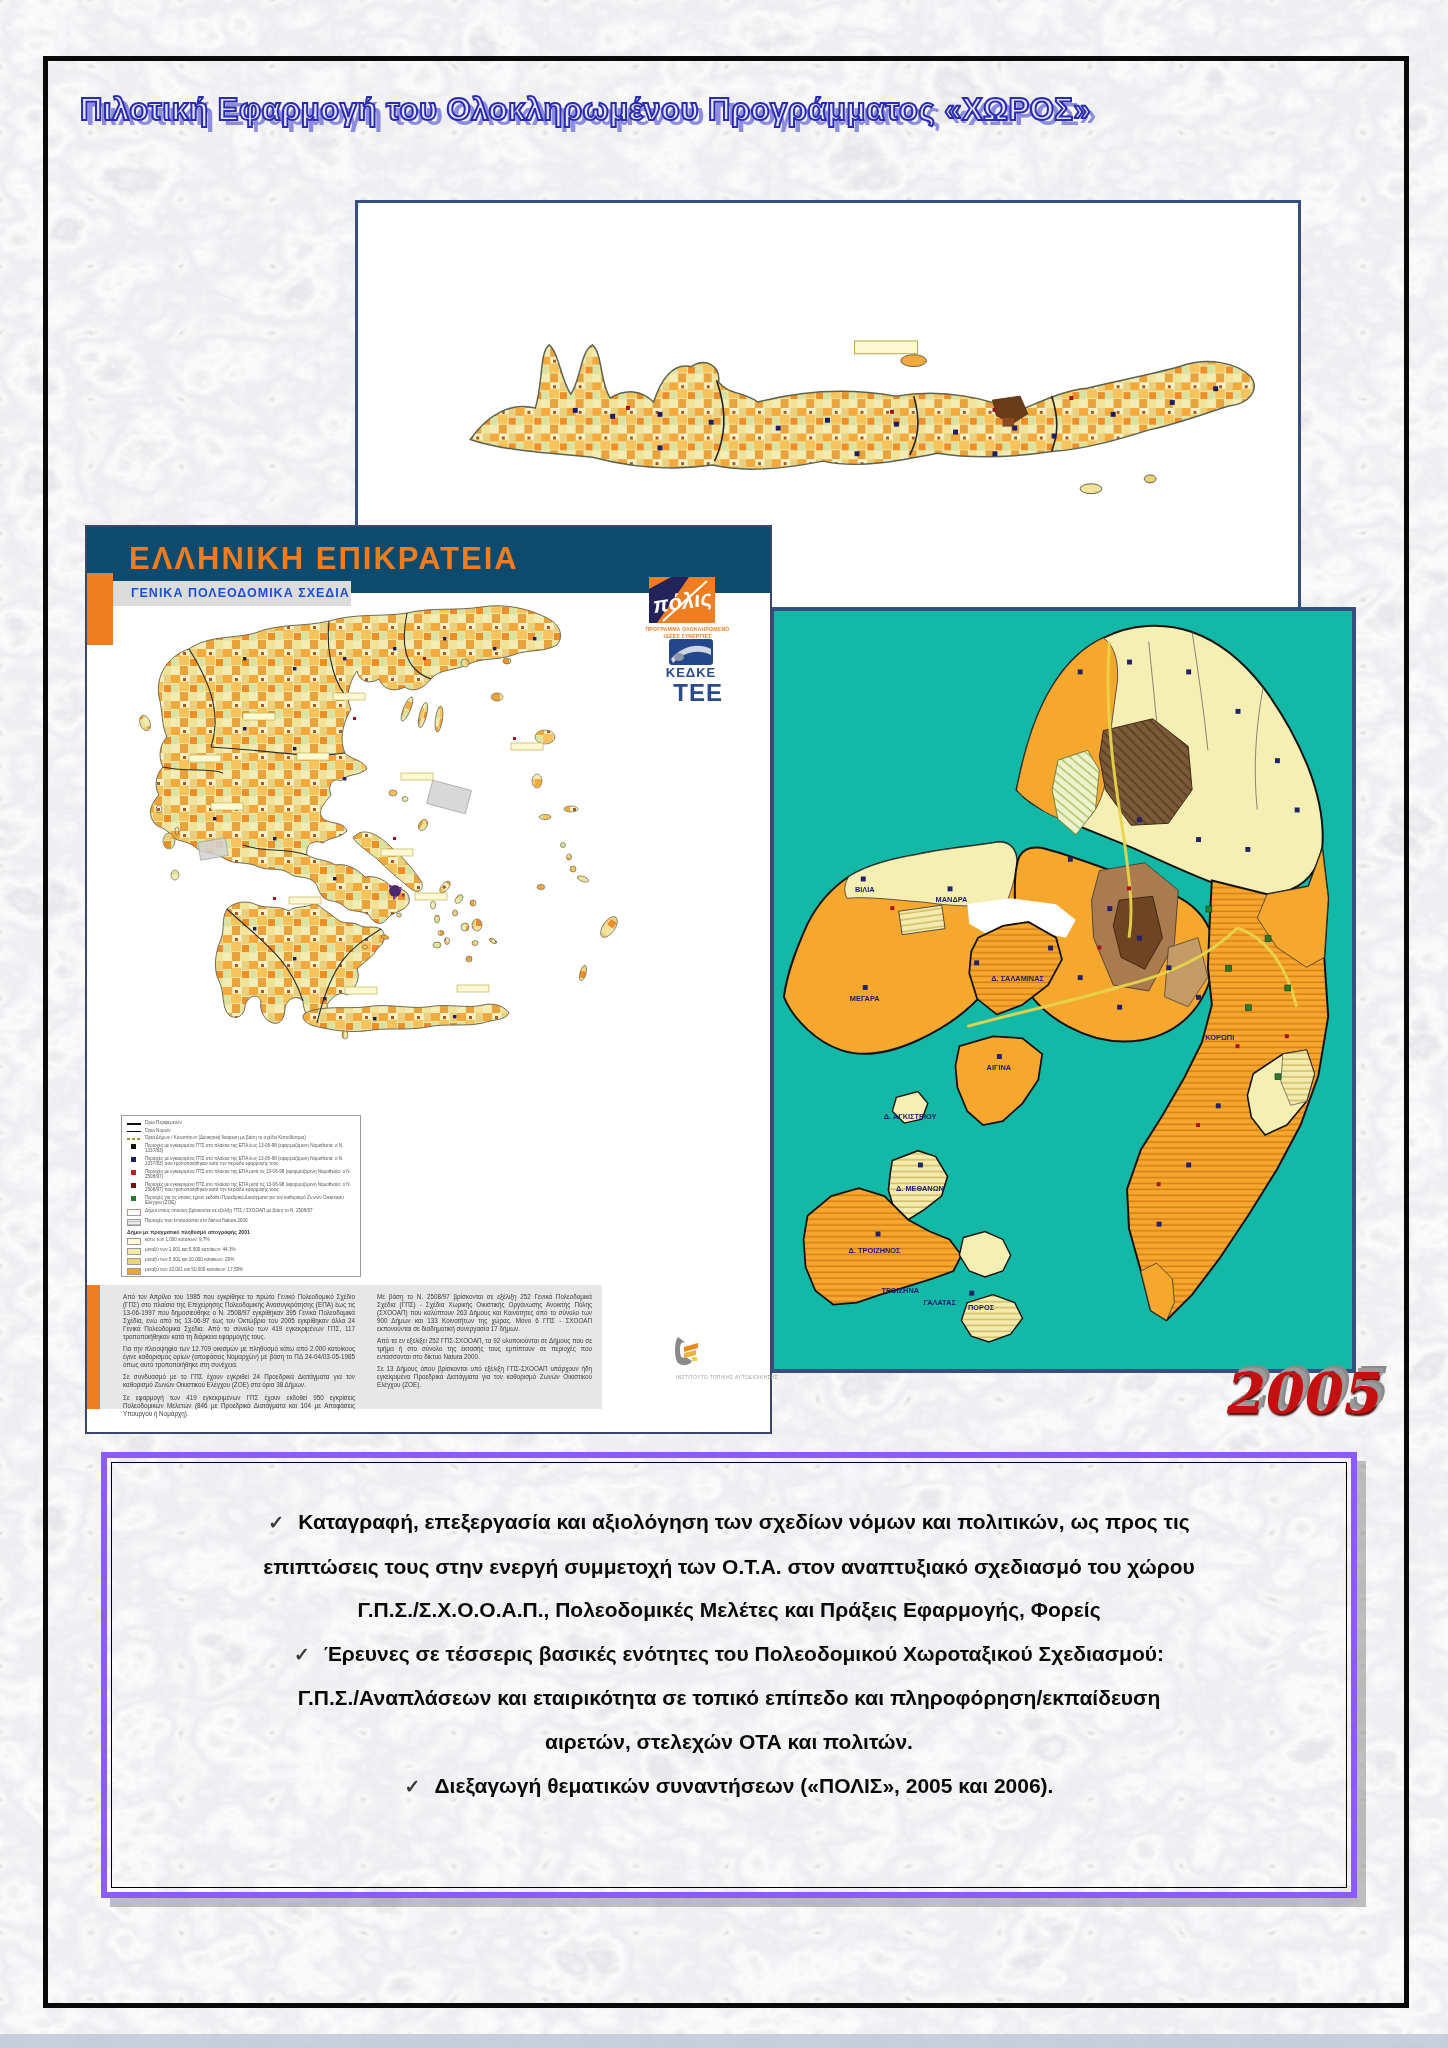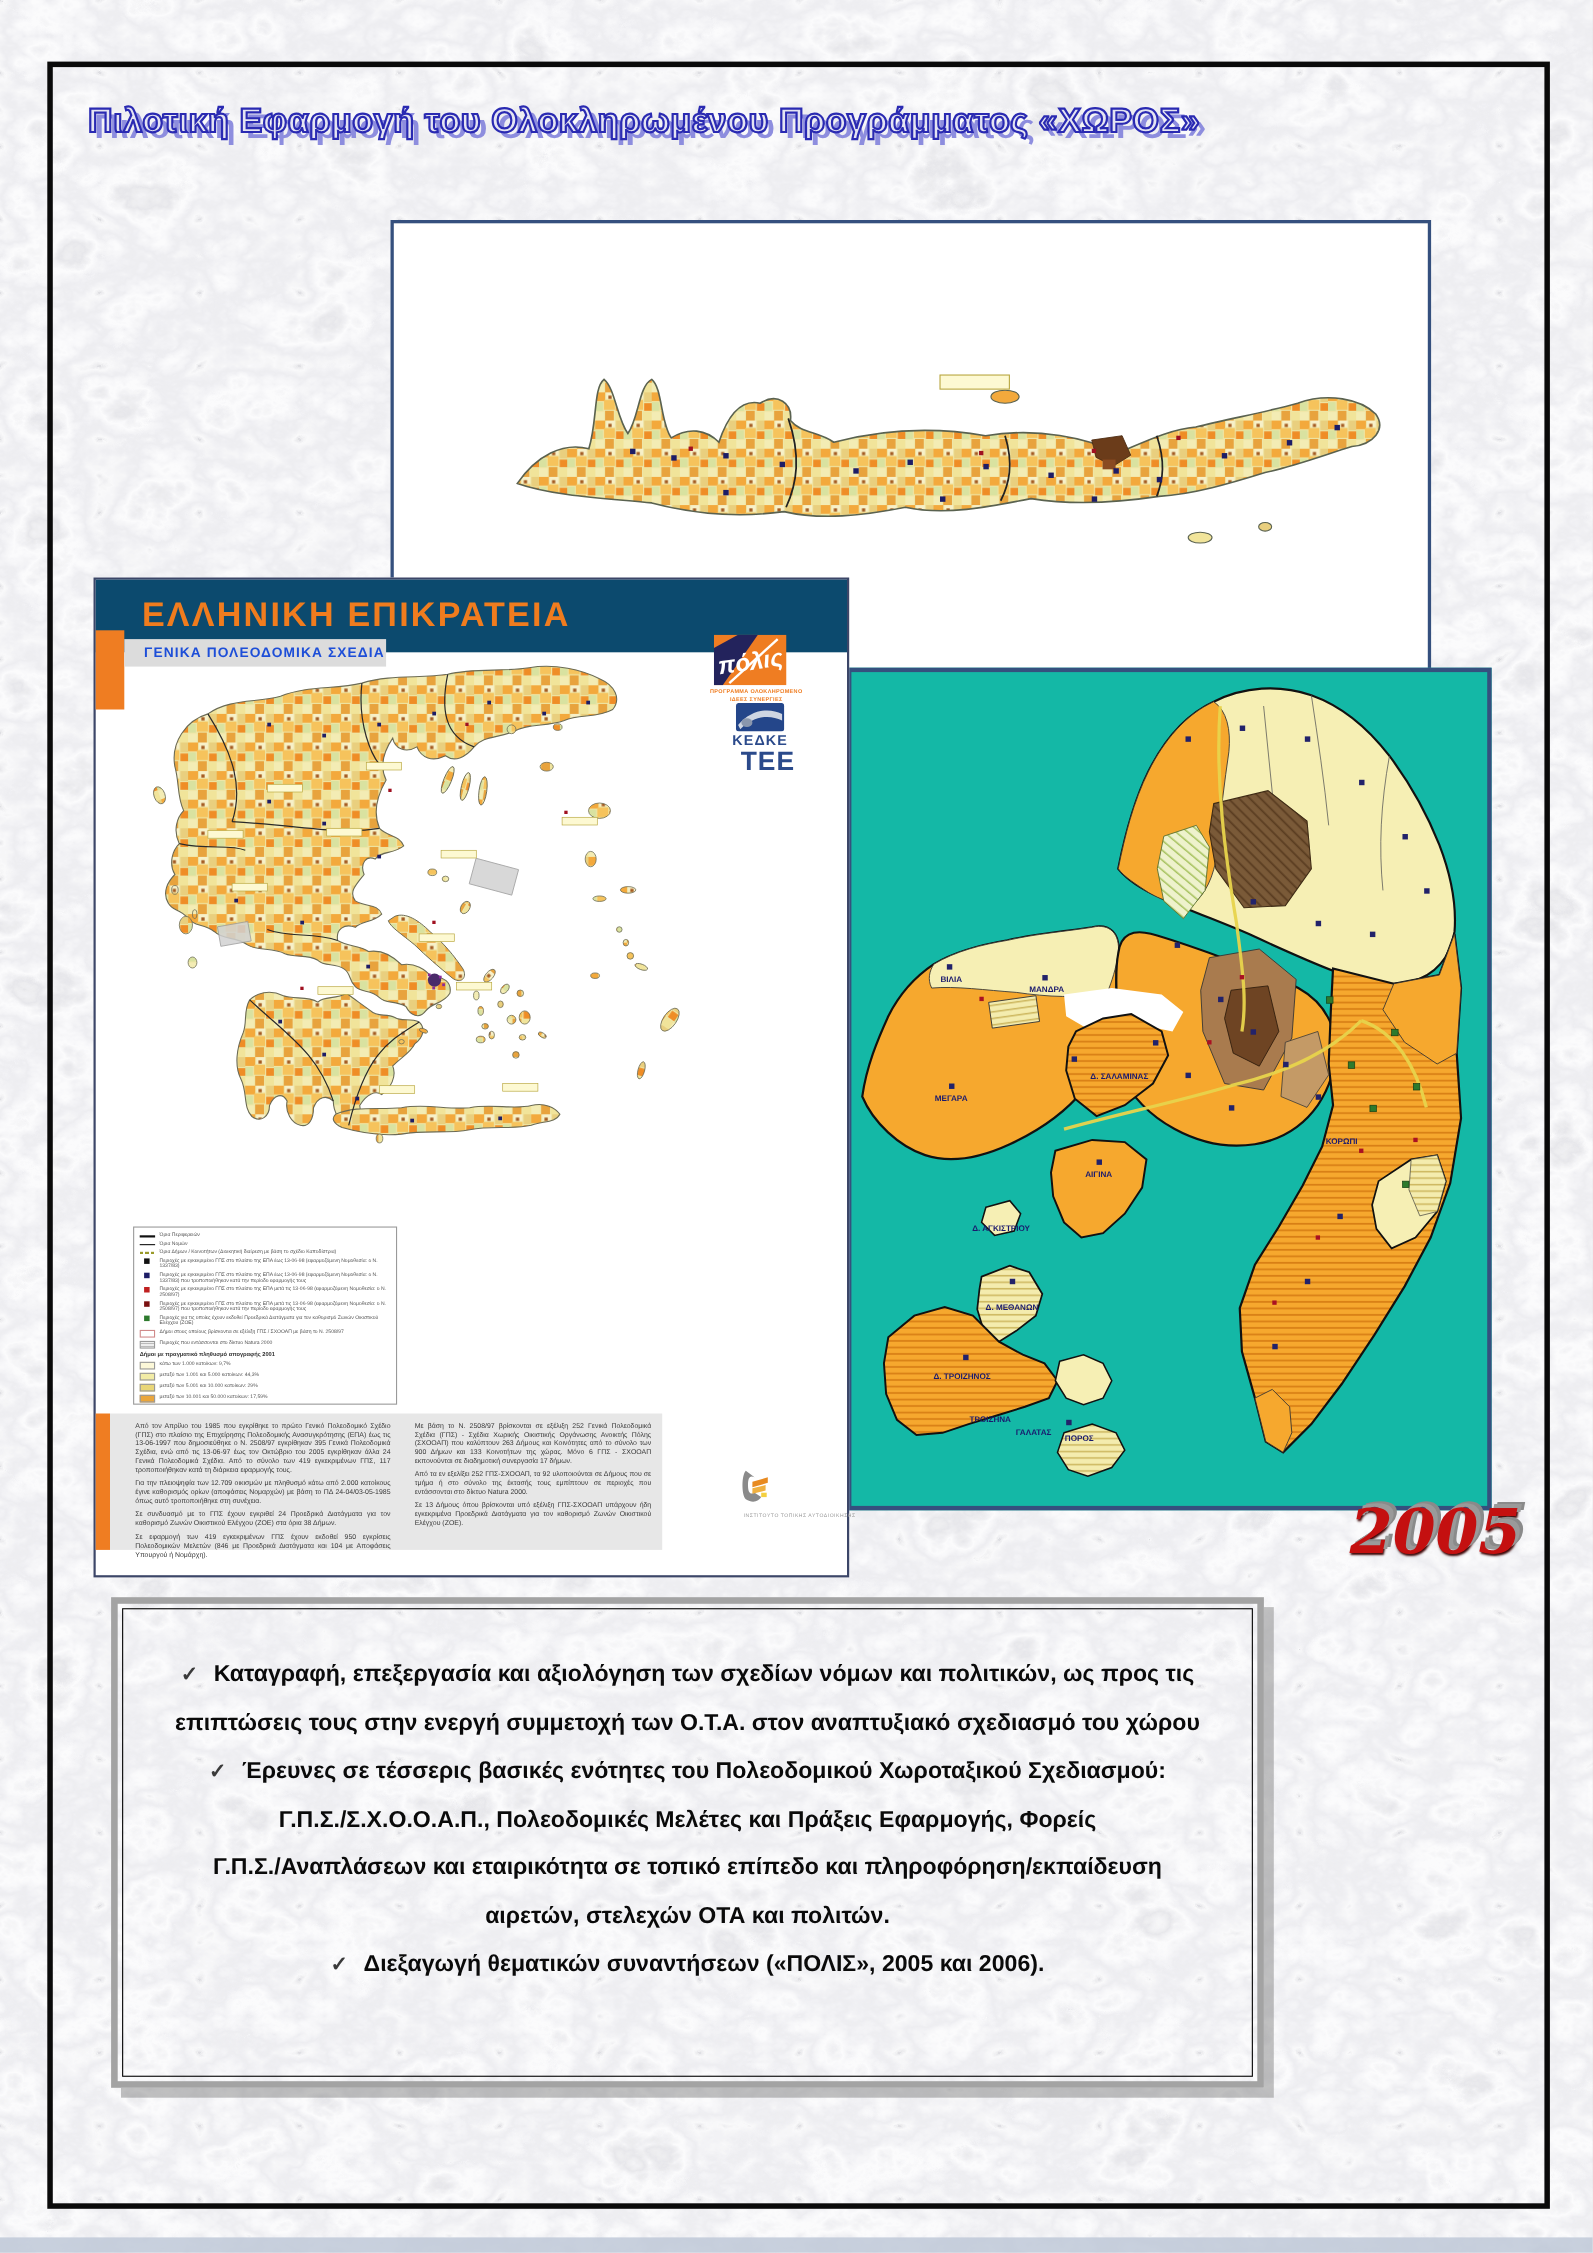--- a/index.html
+++ b/index.html
@@ -57,21 +57,21 @@
   .poster-band-stripe{left:0;top:758px;width:13px;height:124px;background:#ef7d22;}
   .poster-col{font-size:6.3px;line-height:1.28;color:#3a3a3a;text-align:justify;}
   .poster-col p{margin:0 0 4px 0;}
   .ita-caption{left:545px;top:848px;width:190px;text-align:center;font-size:4.6px;
       letter-spacing:.5px;color:#9a9a9a;}
   
   .year{left:1185px;top:1360px;width:240px;text-align:center;z-index:4;
       font-family:"DejaVu Serif",serif;font-style:italic;font-weight:bold;font-size:56px;
       color:#c41010;text-shadow:4px -4px 0 #9a9a9a,7px -6px 0 #8a8a8a,1px 2px 2px #3a0000;}
   
-  .bottom-box{left:101px;top:1452px;width:1048px;height:446px;border:6px solid #a3a3a3;
+  .bottom-box{left:101px;top:1452px;width:1256px;height:446px;border:6px solid #8b5cf6;
       outline:1px solid #000;outline-offset:-11px;z-index:4;box-sizing:border-box;
       box-shadow:9px 9px 0 rgba(120,120,120,.45);padding-top:42px;}
   .bb-line{text-align:center;font-weight:bold;font-size:21px;line-height:43.6px;
       color:#0a0a0a;white-space:nowrap;}
   .bb-check{color:#3a3a3a;margin-right:14px;font-size:19px;}
   svg text{font-family:"Liberation Sans",sans-serif;}
 </style>
 </head>
 <body>
 
@@ -613,20 +613,20 @@
       <rect x="20" y="24" width="5" height="4" fill="#f4d040"></rect>
     </svg>
     <div class="abs ita-caption">ΙΝΣΤΙΤΟΥΤΟ ΤΟΠΙΚΗΣ ΑΥΤΟΔΙΟΙΚΗΣΗΣ</div>
   </div>
 
   <div class="abs year">2005</div>
 
   <div class="abs bottom-box">
     <div class="bb-line"><span class="bb-check">✓</span><span>Καταγραφή, επεξεργασία και αξιολόγηση των σχεδίων νόμων και πολιτικών, ως προς τις</span></div>
     <div class="bb-line"><span>επιπτώσεις τους στην ενεργή συμμετοχή των Ο.Τ.Α. στον αναπτυξιακό σχεδιασμό του χώρου</span></div>
+    <div class="bb-line"><span>Γ.Π.Σ./Σ.Χ.Ο.Ο.Α.Π., Πολεοδομικές Μελέτες και Πράξεις Εφαρμογής, Φορείς</span></div>
     <div class="bb-line"><span class="bb-check">✓</span><span>Έρευνες σε τέσσερις βασικές ενότητες του Πολεοδομικού Χωροταξικού Σχεδιασμού:</span></div>
-    <div class="bb-line"><span>Γ.Π.Σ./Σ.Χ.Ο.Ο.Α.Π., Πολεοδομικές Μελέτες και Πράξεις Εφαρμογής, Φορείς</span></div>
     <div class="bb-line"><span>Γ.Π.Σ./Αναπλάσεων και εταιρικότητα σε τοπικό επίπεδο και πληροφόρηση/εκπαίδευση</span></div>
     <div class="bb-line"><span>αιρετών, στελεχών ΟΤΑ και πολιτών.</span></div>
     <div class="bb-line"><span class="bb-check">✓</span><span>Διεξαγωγή θεματικών συναντήσεων («ΠΟΛΙΣ», 2005 και 2006).</span></div>
   </div>
 
 </div>
 
 </body></html>

